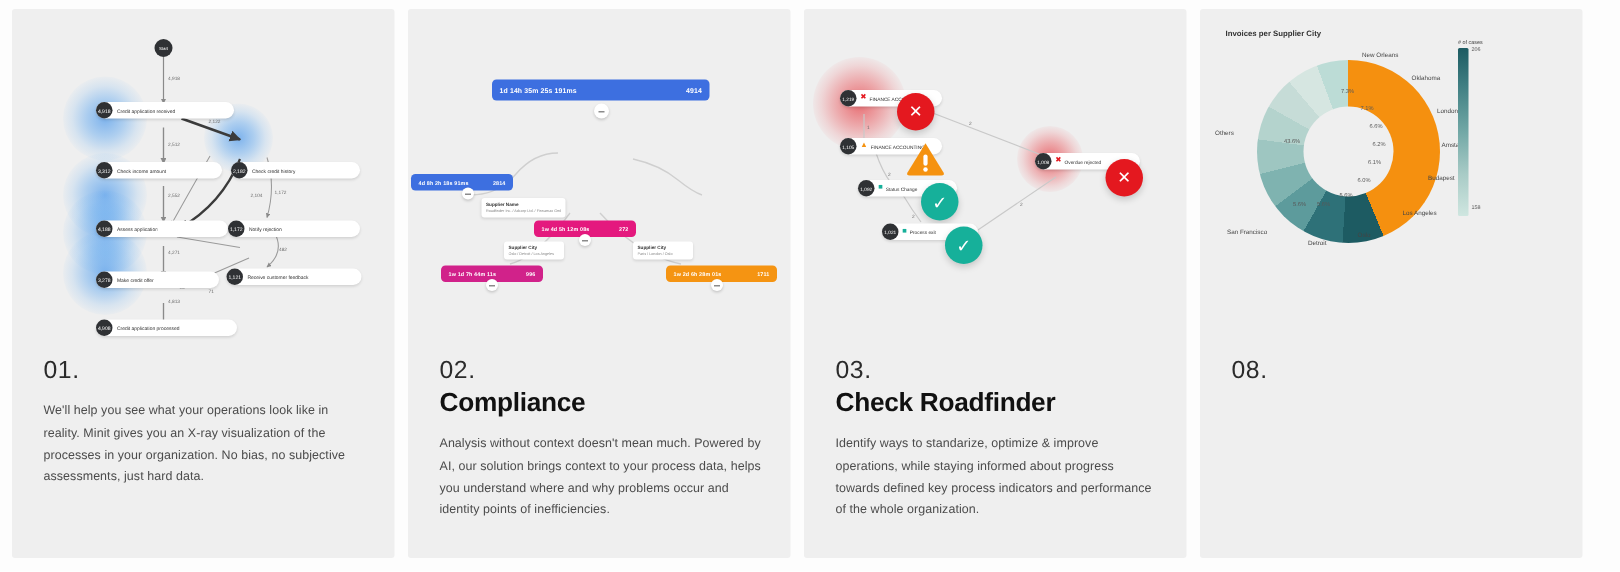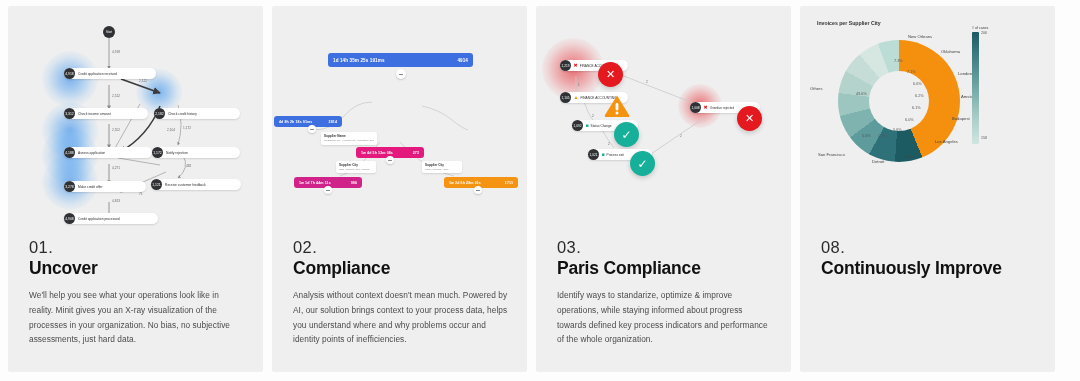--- a/index.html
+++ b/index.html
@@ -164,21 +164,20 @@
           <div class="eg" style="left:131px;top:186px;">71</div>
 
           <div class="nd" style="left:56px;top:207px;width:94px;">
             <span class="circ">4,908</span>
             <span class="lbl">Credit application processed</span>
           </div>
         </div>
       </div>
       <div class="txt">
         <div class="num">01.</div>
-        <div class="ttl">Uncover</div>
         <div class="body">We'll help you see what your operations look like in reality. Minit gives you an X-ray visualization of the processes in your organization. No bias, no subjective assessments, just hard data.</div>
       </div>
     </div>
 
     <div class="card">
       <div class="viz">
         <svg width="255" height="222" style="position:absolute;left:0;top:0;">
           <path d="M42,124 Q60,124 72,110 Q84,96 100,96" stroke="#cfcfcf" stroke-width=".9" fill="none"></path>
           <path d="M150,100 Q168,104 180,114 Q190,122 196,124" stroke="#cfcfcf" stroke-width=".9" fill="none"></path>
           <path d="M108,136 Q98,150 86,160 Q76,168 68,170" stroke="#cfcfcf" stroke-width=".9" fill="none"></path>
@@ -301,21 +300,21 @@
         <div class="badge x" style="left:201px;top:100px;width:25px;height:25px;font-size:11px;">✕</div>
 
         <div class="eg" style="position:absolute;left:110px;top:74px;">2</div>
         <div class="eg" style="position:absolute;left:42px;top:77px;">1</div>
         <div class="eg" style="position:absolute;left:56px;top:108px;">2</div>
         <div class="eg" style="position:absolute;left:72px;top:136px;">2</div>
         <div class="eg" style="position:absolute;left:144px;top:128px;">2</div>
       </div>
       <div class="txt">
         <div class="num">03.</div>
-        <div class="ttl">Paris Compliance</div>
+        <div class="ttl">Check Roadfinder</div>
         <div class="body">Identify ways to standarize, optimize &amp; improve operations, while staying informed about progress towards defined key process indicators and performance of the whole organization.</div>
       </div>
     </div>
 
     <div class="card">
       <div class="viz">
         <div class="chartTitle" style="left:17px;top:14px;">Invoices per Supplier City</div>
 
         <div id="donutRing" class="donut" style="left: 38px; top: 34px; width: 122px; height: 122px; background: conic-gradient(rgb(245, 144, 15) 0deg, rgb(245, 144, 15) 157.43deg, rgb(29, 91, 98) 157.43deg, rgb(29, 91, 98) 183.79deg, rgb(46, 113, 120) 183.79deg, rgb(46, 113, 120) 209.43deg, rgb(93, 155, 156) 209.43deg, rgb(93, 155, 156) 233.26deg, rgb(127, 179, 176) 233.26deg, rgb(127, 179, 176) 255.65deg, rgb(158, 198, 193) 255.65deg, rgb(158, 198, 193) 277.67deg, rgb(180, 211, 205) 277.67deg, rgb(180, 211, 205) 299.34deg, rgb(198, 220, 215) 299.34deg, rgb(198, 220, 215) 319.56deg, rgb(214, 230, 225) 319.56deg, rgb(214, 230, 225) 339.78deg, rgb(188, 220, 214) 339.78deg, rgb(188, 220, 214) 360deg);">
           <div class="hole" style="left:31px;top:31px;width:60px;height:60px;"></div>
@@ -347,19 +346,18 @@
           <div class="lt" style="margin-bottom:2px;"># of cases</div>
           <div style="position:relative;">
             <div class="bar2" style="height:112px;background:linear-gradient(to bottom,#1d5b62 0%,#3f7e82 22%,#72a8a6 50%,#a8cbc6 75%,#cfe6e0 100%);"></div>
             <div class="v" style="top:-1px;">206</div>
             <div class="v" style="top:104px;">158</div>
           </div>
         </div>
       </div>
       <div class="txt">
         <div class="num">08.</div>
-        <div class="ttl">Continuously Improve</div>
       </div>
     </div>
 
   </div>
 
 </div>
 
 </body></html>

